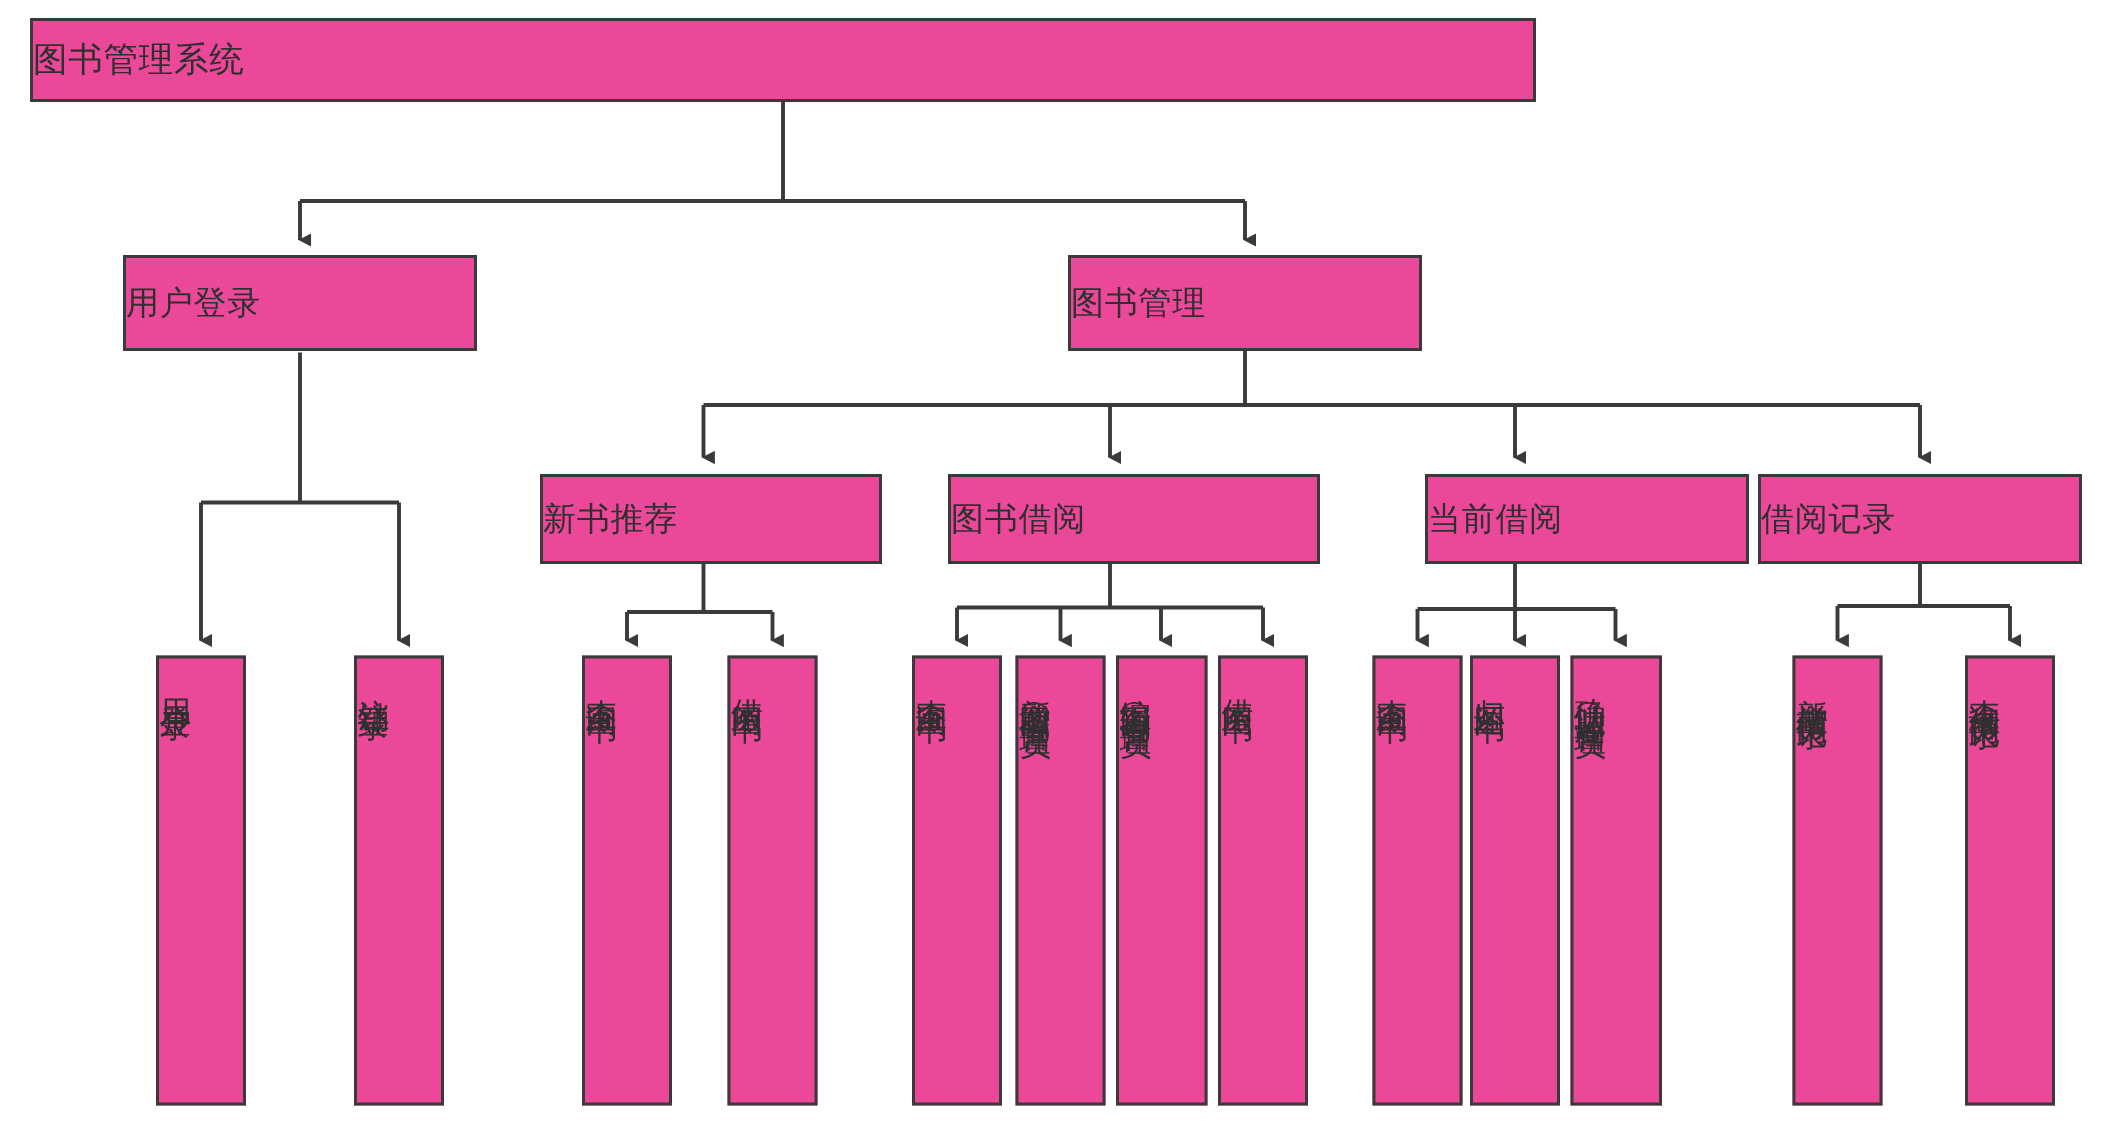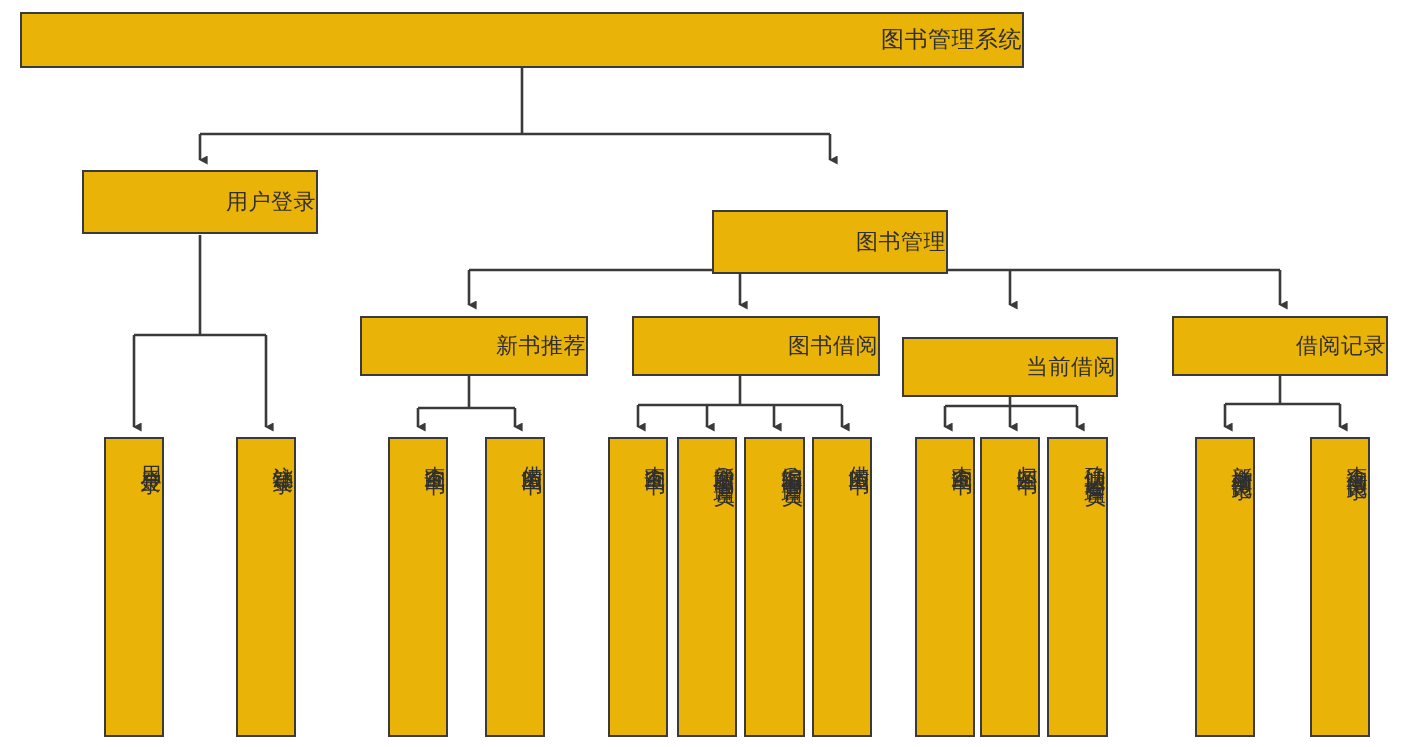--- a/index.html
+++ b/index.html
@@ -23,25 +23,25 @@
     position: absolute;
     left: 0;
     top: 0;
     width: 1405px;
     height: 747px;
     pointer-events: none;
   }
   .node {
     position: absolute;
     box-sizing: border-box;
-    background: #eab308;
+    background: #ec4899;
     border: 2.5px solid #3a3a3a;
     display: flex;
     align-items: center;
-    justify-content: flex-end;
+    justify-content: flex-start;
     z-index: 2;
   }
   .node .node-label {
     display: block;
     color: #2f2f2f;
     text-align: center;
     letter-spacing: 0.5px;
     line-height: 1.18;
     white-space: nowrap;
   }
@@ -133,31 +133,31 @@
     </g>
   </svg>
 
   <div class="node h root" style="left:20px; top:12px; width:1004px; height:56px;">
     <span class="node-label">图书管理系统</span>
   </div>
 
   <div class="node h" style="left:82px; top:170px; width:236px; height:64px;">
     <span class="node-label">用户登录</span>
   </div>
-  <div class="node h" style="left:712px; top:170px; width:236px; height:64px;margin-top:40px;">
+  <div class="node h" style="left:712px; top:170px; width:236px; height:64px;">
     <span class="node-label">图书管理</span>
   </div>
 
   <div class="node h" style="left:360px; top:316px; width:228px; height:60px;">
     <span class="node-label">新书推荐</span>
   </div>
   <div class="node h" style="left:632px; top:316px; width:248px; height:60px;">
     <span class="node-label">图书借阅</span>
   </div>
-  <div class="node h" style="left:902px; top:316px; width:216px; height:60px;margin-top:21px;">
+  <div class="node h" style="left:950px; top:316px; width:216px; height:60px;">
     <span class="node-label">当前借阅</span>
   </div>
   <div class="node h" style="left:1172px; top:316px; width:216px; height:60px;">
     <span class="node-label">借阅记录</span>
   </div>
 
   <div class="node v" style="left:104px; top:437px; width:60px; height:300px;">
     <span class="node-label">用户登录</span>
   </div>
   <div class="node v" style="left:236px; top:437px; width:60px; height:300px;">

